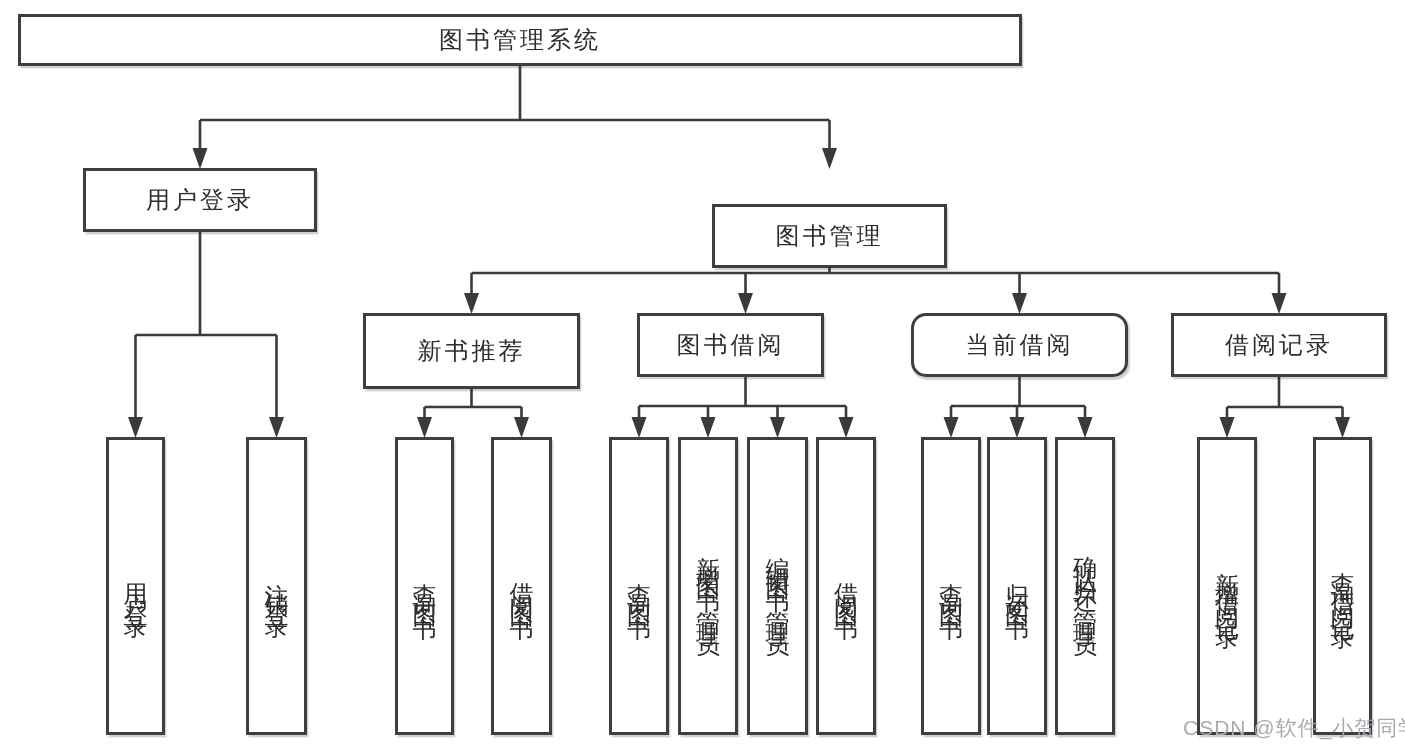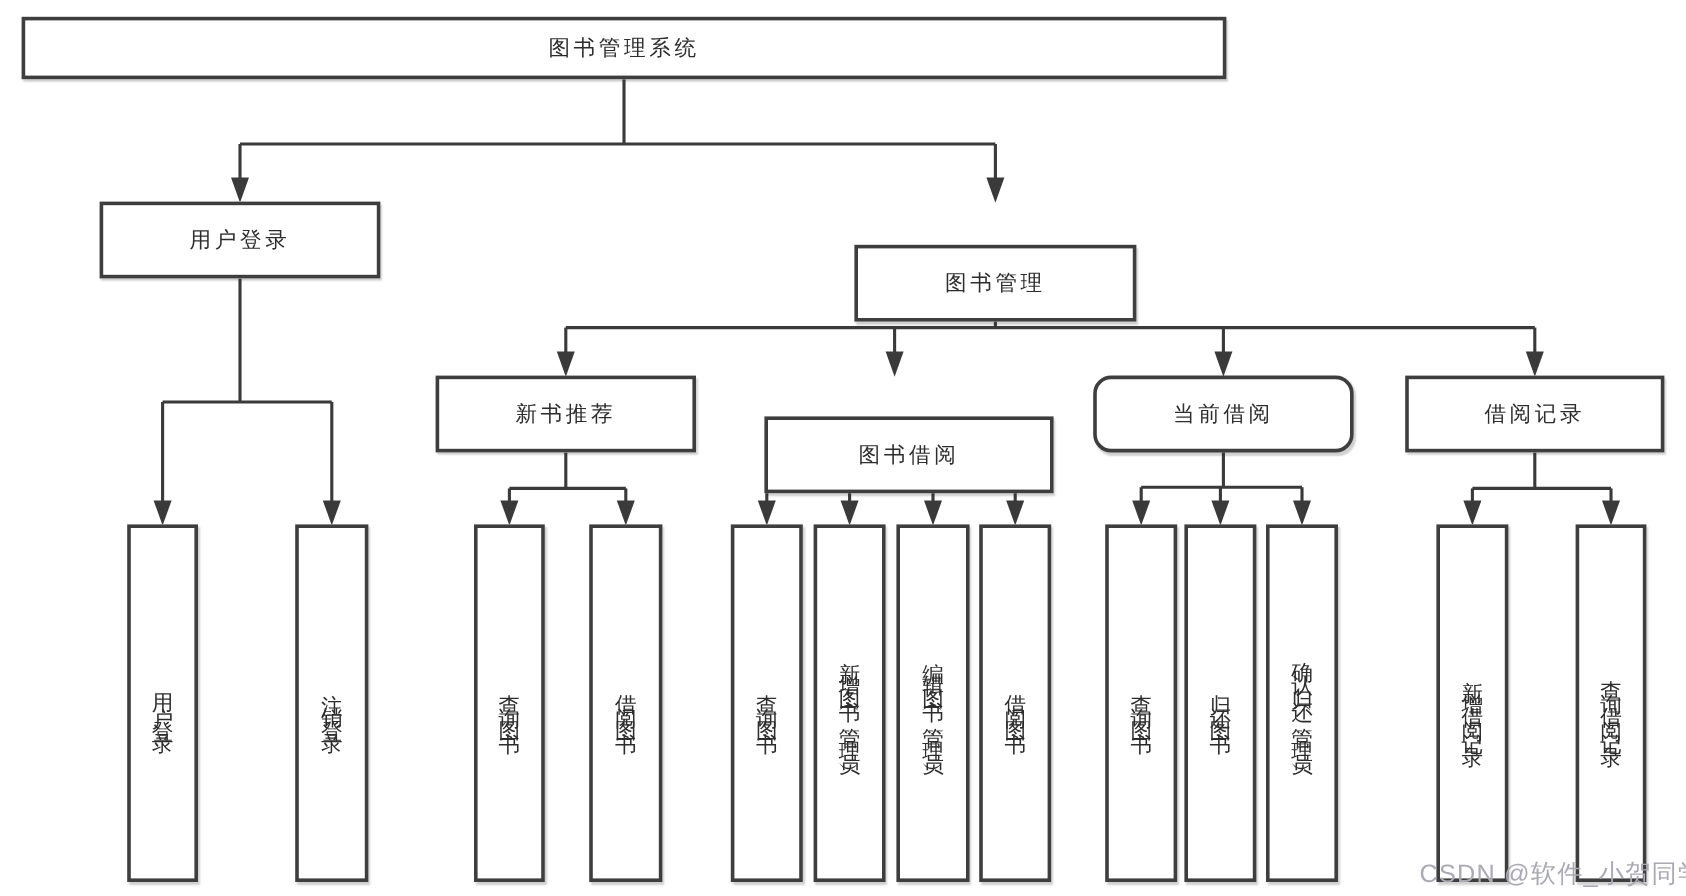--- a/index.html
+++ b/index.html
@@ -22,21 +22,21 @@
   .node{
     position:absolute;
     box-sizing:border-box;
     background:var(--box-fill);
     border:3px solid var(--box-border);
     box-shadow:1.5px 2.5px 1.5px rgba(40,40,40,0.22);
     display:flex;align-items:center;justify-content:center;
     color:var(--text);
   }
   .node .label{
-    font-size:18px;
+    font-size:24px;
     letter-spacing:3px;
     white-space:nowrap;
     text-align:center;
   }
   .node.vertical .label{
     writing-mode:vertical-rl;
     text-orientation:mixed;
     letter-spacing:11px;
     line-height:1;
     white-space:normal;
@@ -111,24 +111,24 @@
   <div id="nodes">
       <div class="node" style="left: 18px; top: 14px; width: 1004px; height: 52px;">
         <span class="label">图书管理系统</span>
       </div>
       <div class="node" style="left: 83px; top: 168px; width: 234px; height: 64px;">
         <span class="label">用户登录</span>
       </div>
       <div class="node" style="left: 712px; top: 168px; width: 235px; height: 64px; margin-top: 36px;">
         <span class="label">图书管理</span>
       </div>
-      <div class="node" style="left: 363px; top: 313px; width: 217px; height: 64px;">
+      <div class="node" style="left: 363px; top: 313px; width: 217px; height: 76px;">
         <span class="label">新书推荐</span>
       </div>
-      <div class="node" style="left: 637px; top: 313px; width: 241px; height: 64px; margin-top: 34px;">
+      <div class="node" style="left: 637px; top: 313px; width: 187px; height: 64px;">
         <span class="label">图书借阅</span>
       </div>
       <div class="node" style="left: 911px; top: 313px; width: 217px; height: 64px; border-radius: 15px;">
         <span class="label">当前借阅</span>
       </div>
       <div class="node" style="left: 1171px; top: 313px; width: 216px; height: 64px; justify-content: center;">
         <span class="label">借阅记录</span>
       </div>
       <div class="node vertical" style="left: 106px; top: 437px; width: 59px; height: 298px;">
         <span class="label">用户登录</span>

